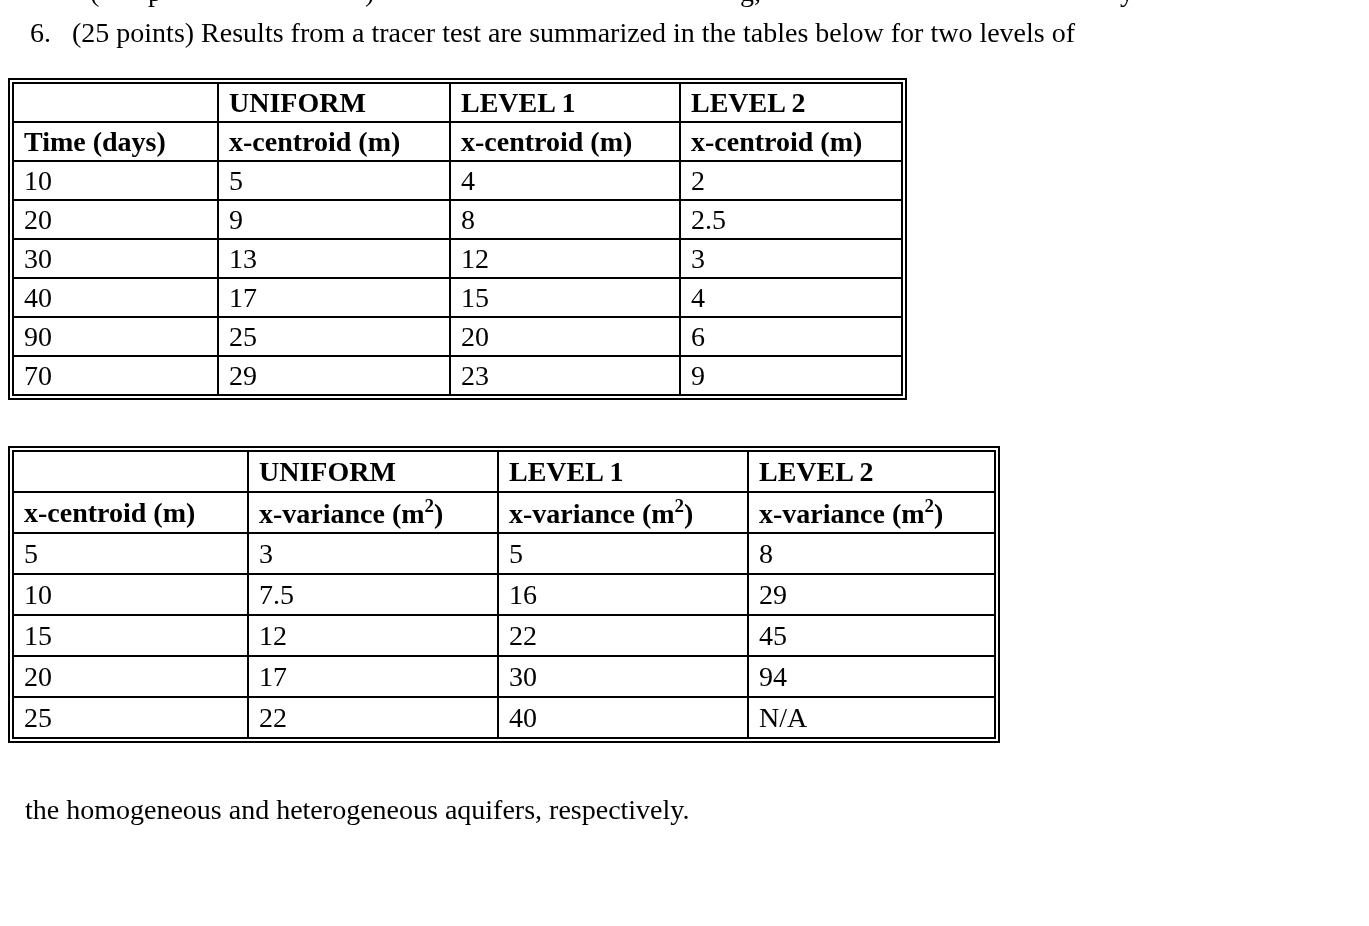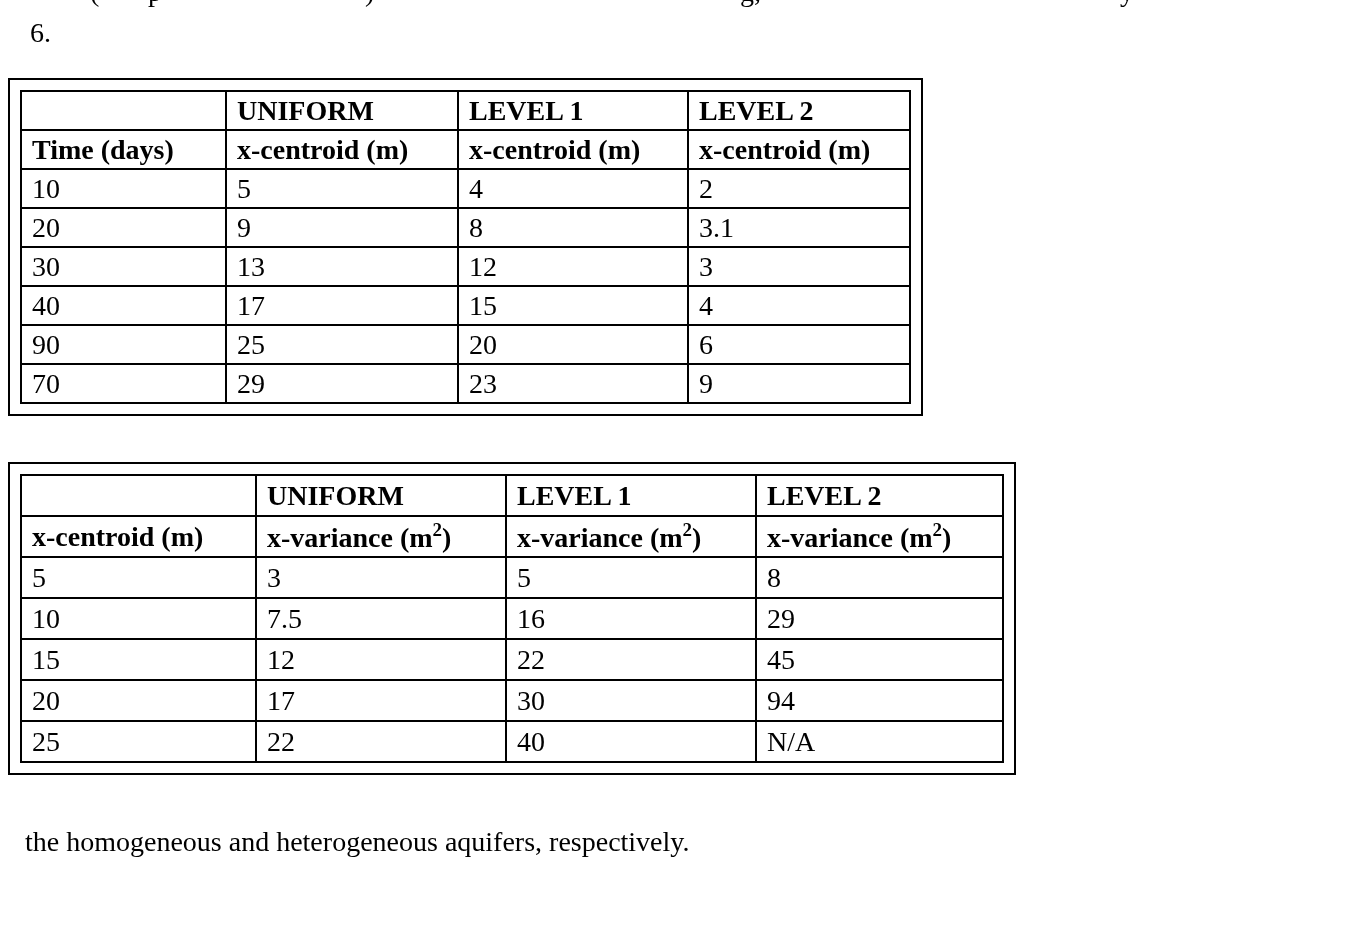--- a/index.html
+++ b/index.html
@@ -22,21 +22,21 @@
   .frag-d { left: 740px; }
   .frag-e { left: 1120px; }
 
   .q { display: flex; margin: 4px 0 0 30px; font-size: 28px; line-height: 37px; }
   .q-num { width: 42px; flex: 0 0 42px; }
   .q-lines { flex: 1; }
 
   .tbl-wrap {
     display: inline-block;
     border: 2px solid #000;
-    padding: 10px;
+    padding: 2px;
     background: #fff;
   }
   .t1 { margin: 27px 0 0 8px; }
   .t2 { margin: 42px 0 0 8px; }
 
   table {
     border-collapse: collapse;
     table-layout: fixed;
     font-size: 28px;
   }
@@ -71,20 +71,21 @@
   <span class="frag-a">(</span>
   <span class="frag-b">p</span>
   <span class="frag-c">)</span>
   <span class="frag-d">g,</span>
   <span class="frag-e">y</span>
 </div>
 
 <div class="q">
   <div class="q-num">6.</div>
   <div class="q-lines">
+    <div>(25 points) Results from a tracer test are summarized in the tables below for two levels of</div>
   </div>
 </div>
 
 <div class="tbl-wrap t1">
   <table>
     <colgroup>
         <col class="c1">
         <col class="c2">
         <col class="c3">
         <col class="c4">
@@ -107,21 +108,21 @@
         <tr>
           <td>10</td>
           <td>5</td>
           <td>4</td>
           <td>2</td>
         </tr>
         <tr>
           <td>20</td>
           <td>9</td>
           <td>8</td>
-          <td>3.1</td>
+          <td>2.5</td>
         </tr>
         <tr>
           <td>30</td>
           <td>13</td>
           <td>12</td>
           <td>3</td>
         </tr>
         <tr>
           <td>40</td>
           <td>17</td>

